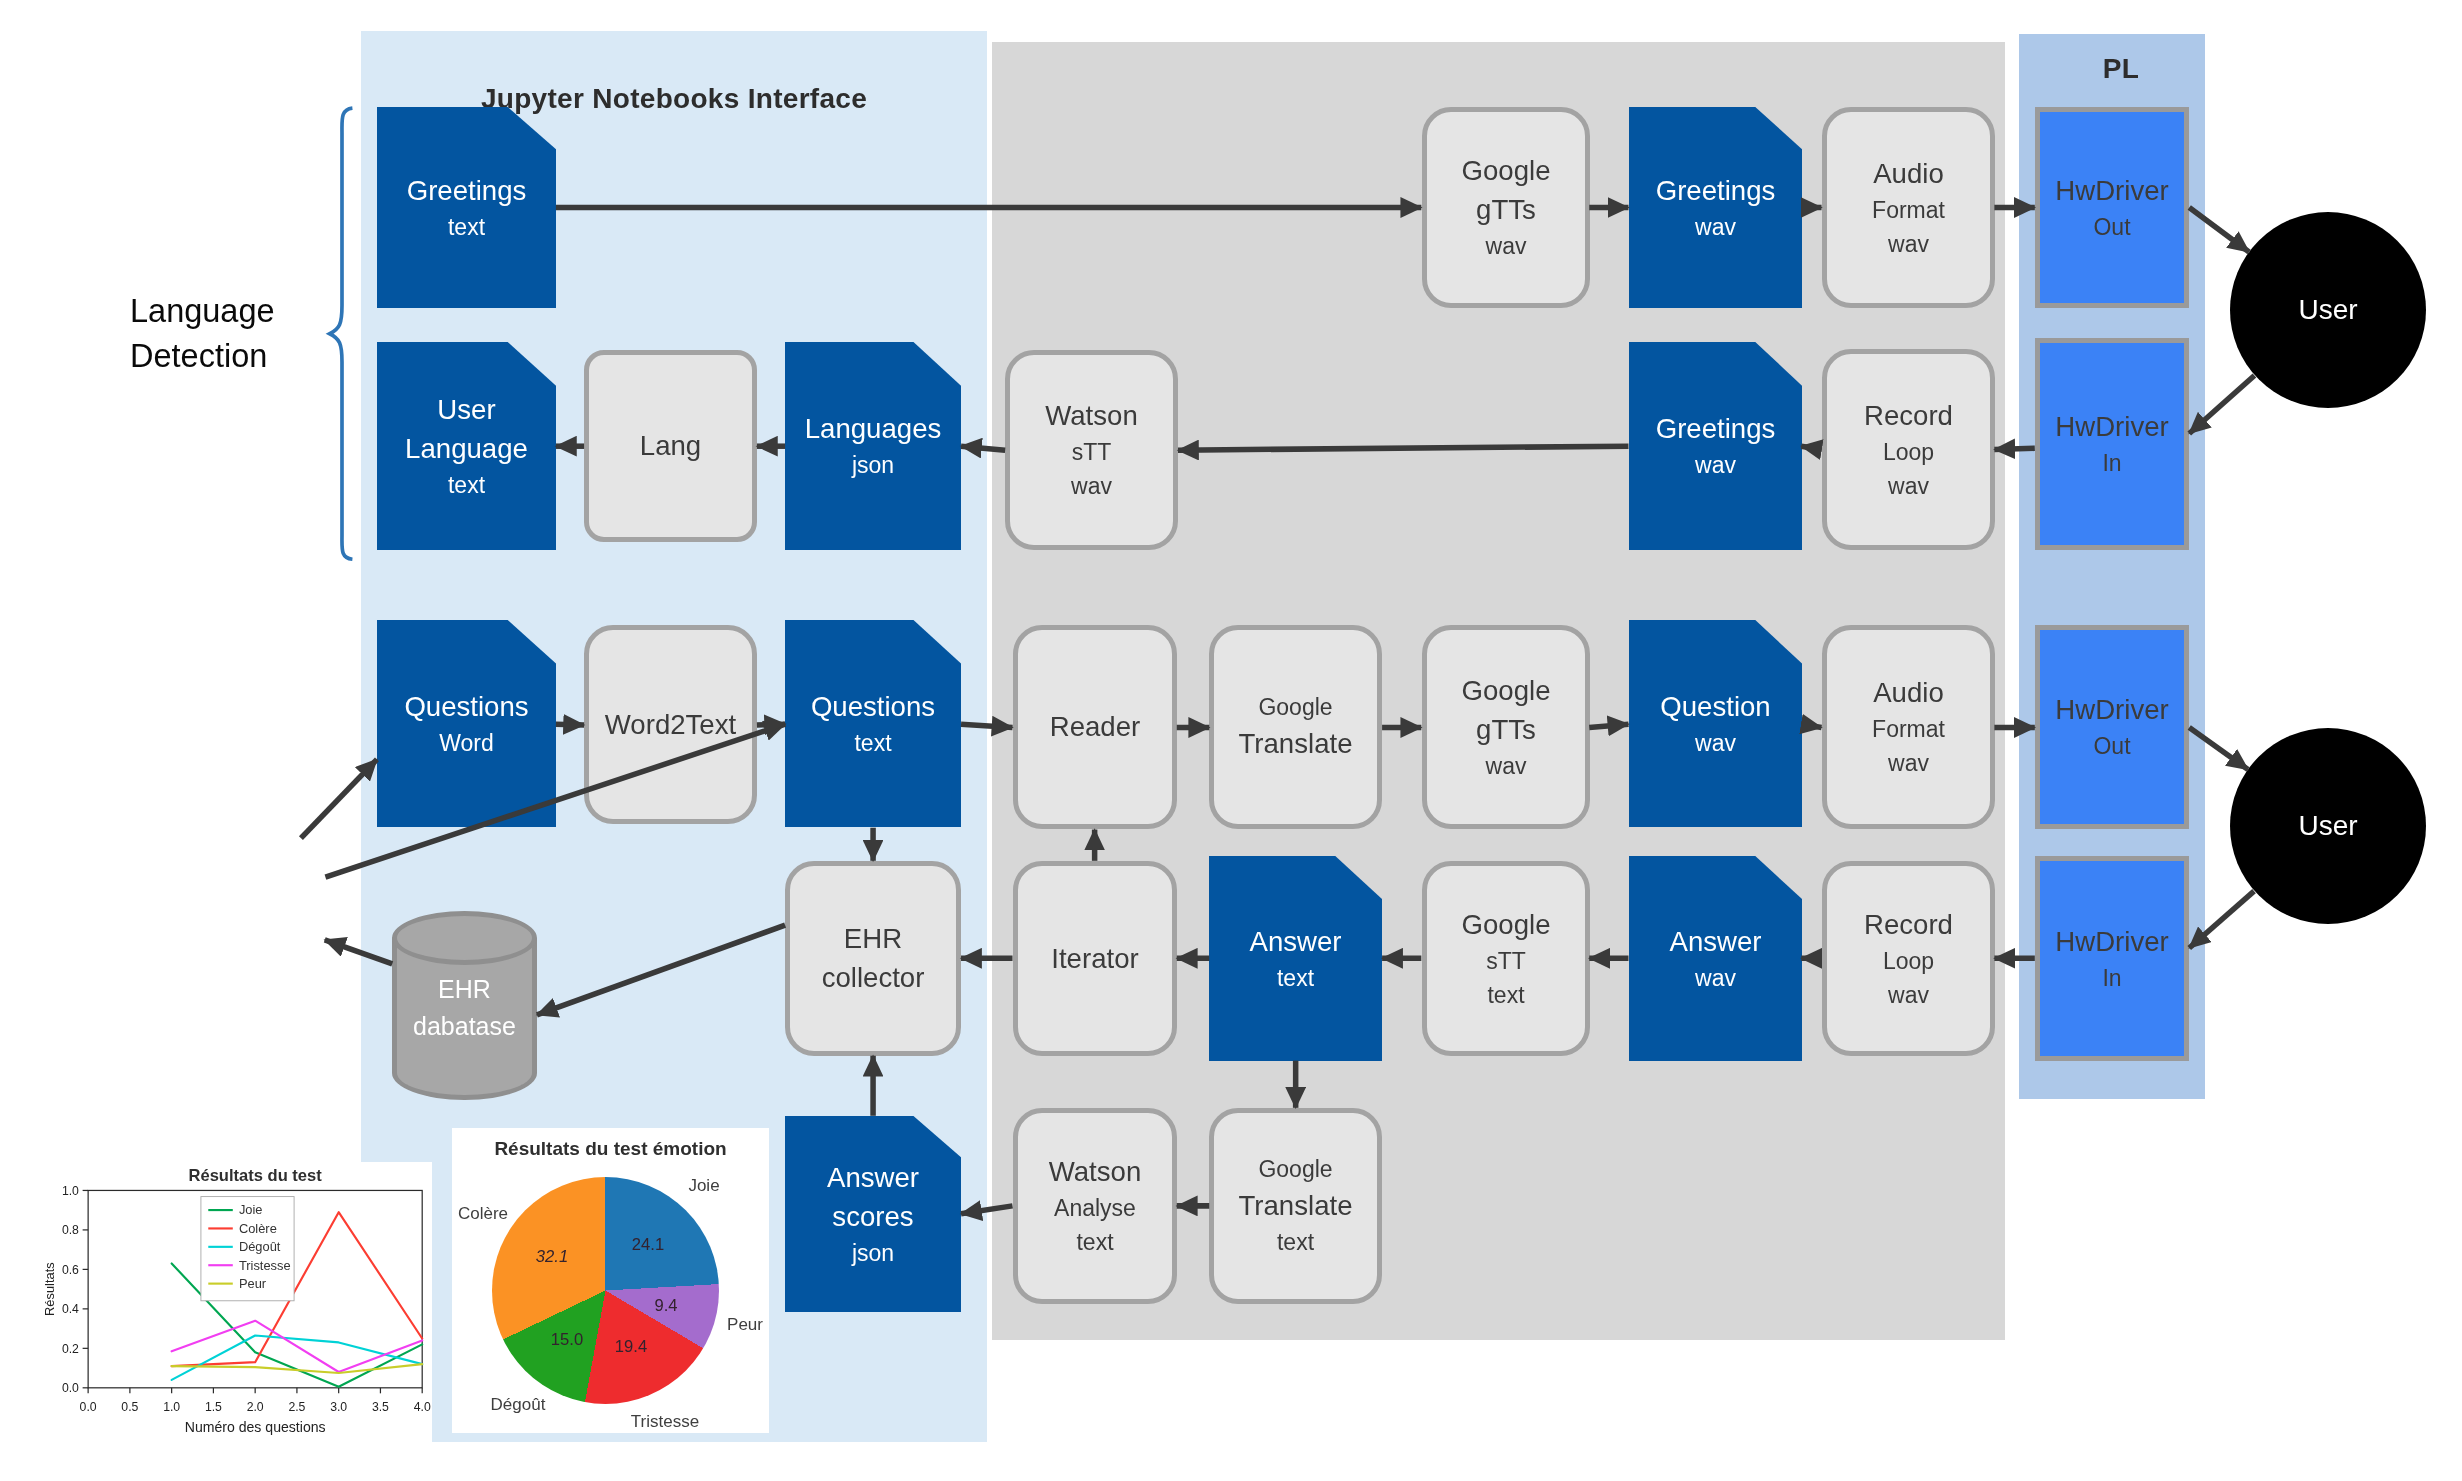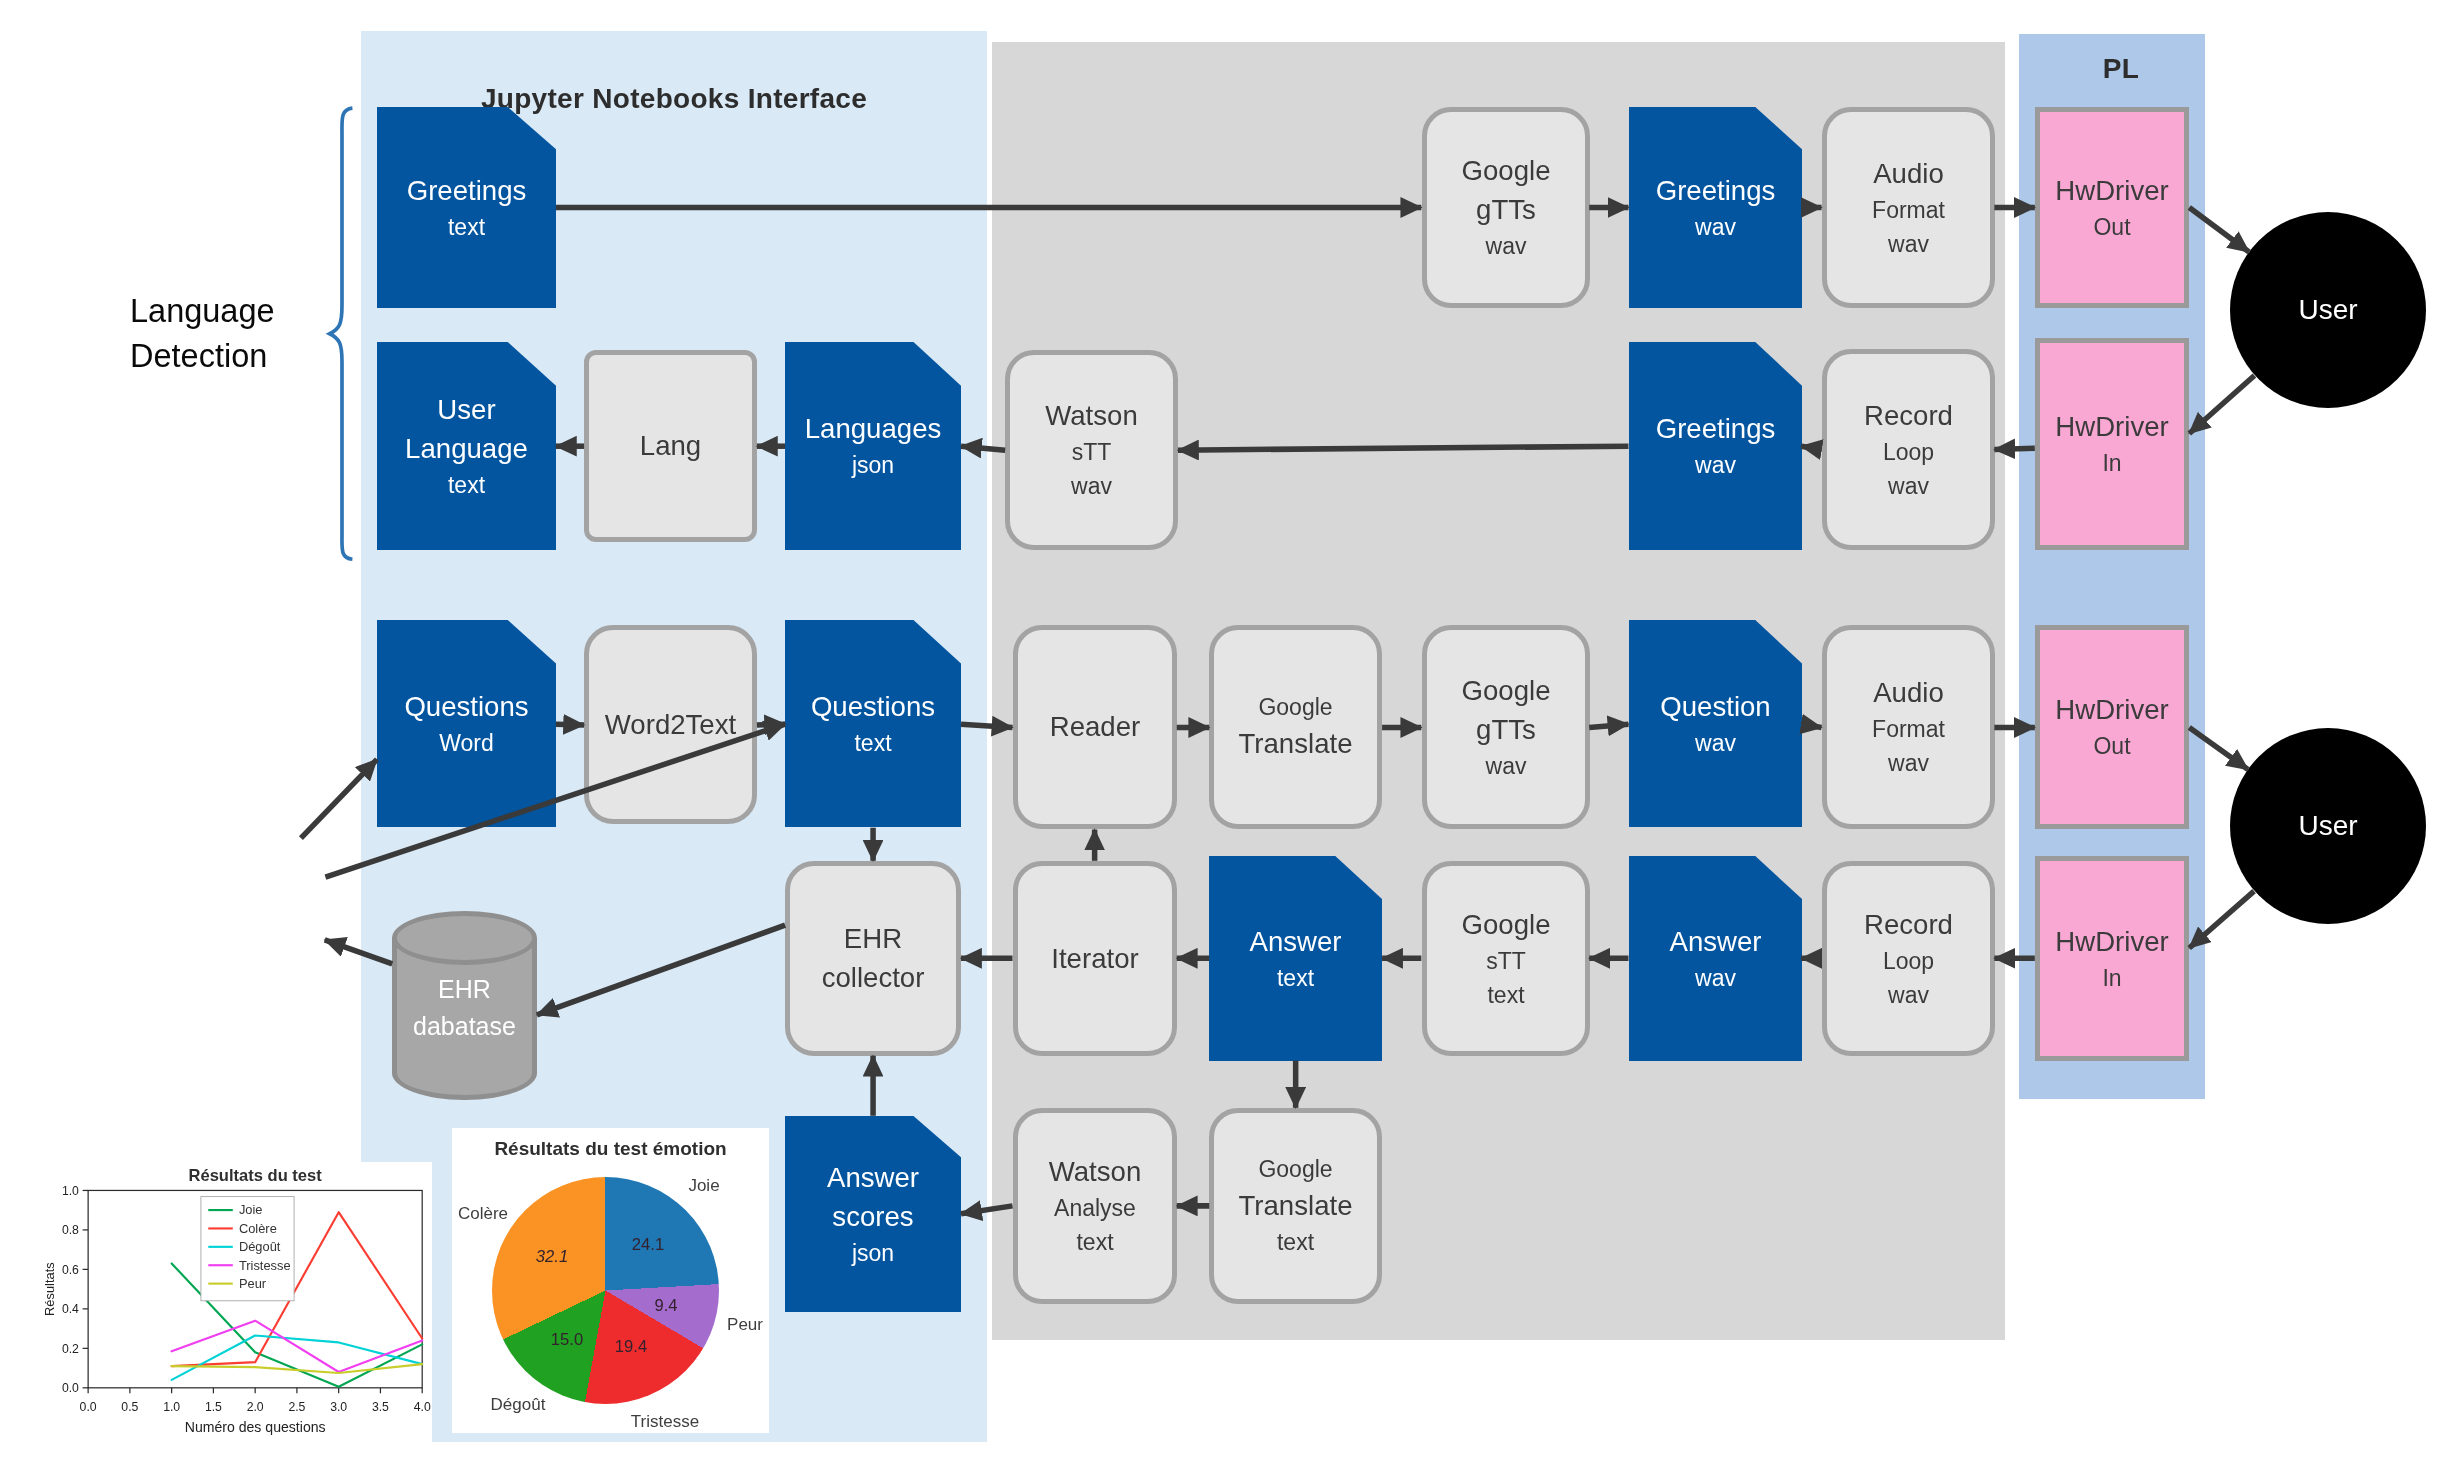--- a/index.html
+++ b/index.html
@@ -5,22 +5,22 @@
   html,body{margin:0;padding:0;background:#ffffff;}
   body{font-family:"Liberation Sans","DejaVu Sans",sans-serif;}
   #stage{position:relative;width:2462px;height:1482px;background:#ffffff;overflow:hidden;}
   .panel{position:absolute;z-index:0;}
   .panel-title{position:absolute;z-index:1;text-align:center;font-weight:bold;font-size:28px;color:#2d2d2d;letter-spacing:0.3px;}
   .node{position:absolute;z-index:2;display:flex;flex-direction:column;align-items:center;justify-content:center;text-align:center;gap:7.4px;box-sizing:border-box;}
   .node .ln{display:block;font-size:23px;line-height:1.15;}
   .node .ln.big{font-size:27.6px;}
   .doc{background:#0355a0;color:#ffffff;clip-path:polygon(0 0,73% 0,100% 21%,100% 100%,0 100%);}
   .proc{background:#e5e5e5;border:5.5px solid #a3a3a3;border-radius:29px;color:#3b3b3b;}
-  .proc.capsule{border-radius:12px;}
-  .hw{background:#f9a8d4;border:5.5px solid #9a9a9a;border-radius:0;color:#3b3b3b;}
+  .proc.capsule{border-radius:20px;}
+  .hw{background:#3b82f6;border:5.5px solid #9a9a9a;border-radius:0;color:#3b3b3b;}
   .circle{background:#000000;border-radius:50%;color:#ffffff;}
   .circle .ln.big{font-size:28px;}
   .cylinder{background:transparent;}
   .cyl-top{position:absolute;left:0;top:0;width:100%;height:54px;background:#a7a7a7;border:5.5px solid #8f8f8f;border-radius:50%;box-sizing:border-box;}
   .cyl-body{position:absolute;left:0;top:27px;width:100%;height:162px;background:#a7a7a7;border:5.5px solid #8f8f8f;border-top:none;border-radius:0 0 72px 72px / 0 0 27px 27px;box-sizing:border-box;}
   .cyl-label{position:absolute;left:0;top:64px;width:100%;display:flex;flex-direction:column;gap:8.6px;color:#ffffff;text-align:center;}
   .cyl-label .ln{font-size:25px;}
   .cyl-label .ln.sm{font-size:25px;}
   .lang-detect{position:absolute;left:130px;top:289px;width:178px;z-index:1;font-size:32.5px;line-height:45px;color:#0a0a0a;}
   #arrow-layer{position:absolute;left:0;top:0;z-index:5;pointer-events:none;}

